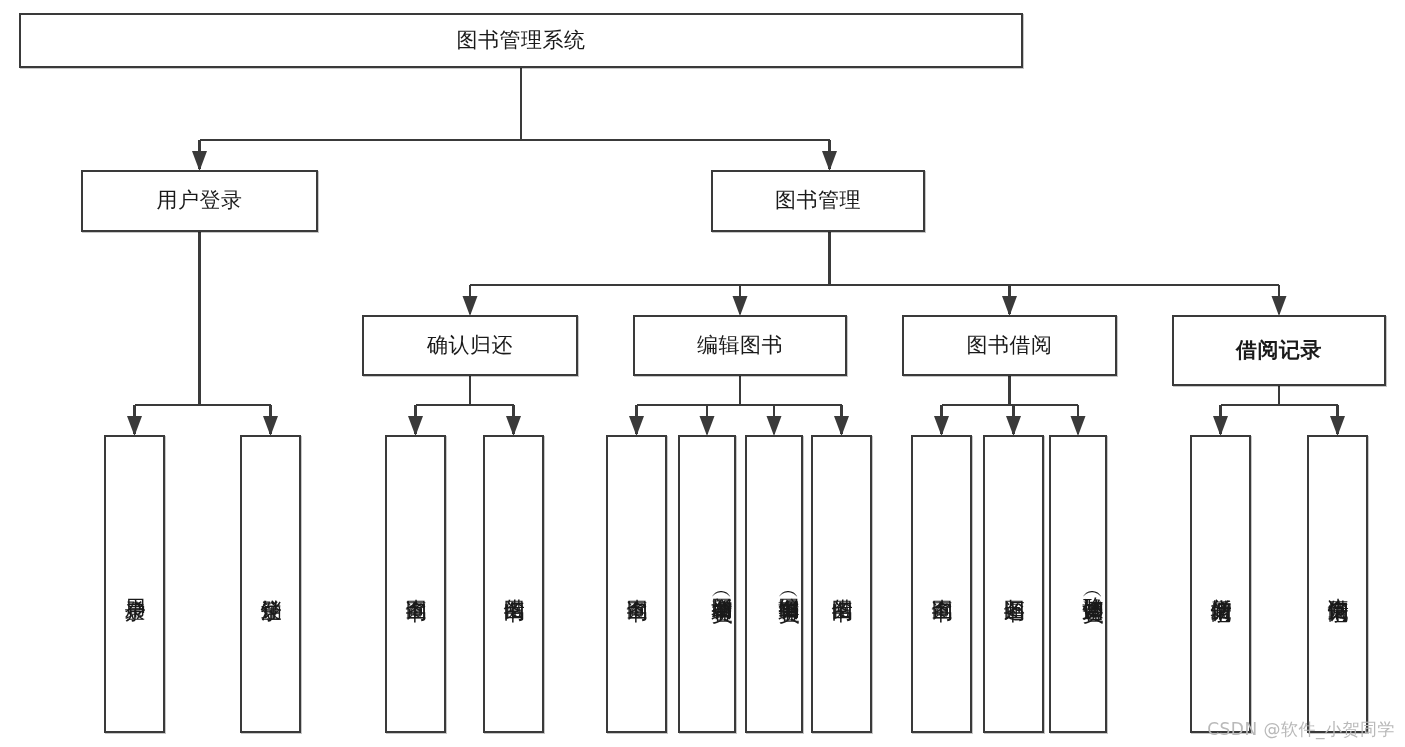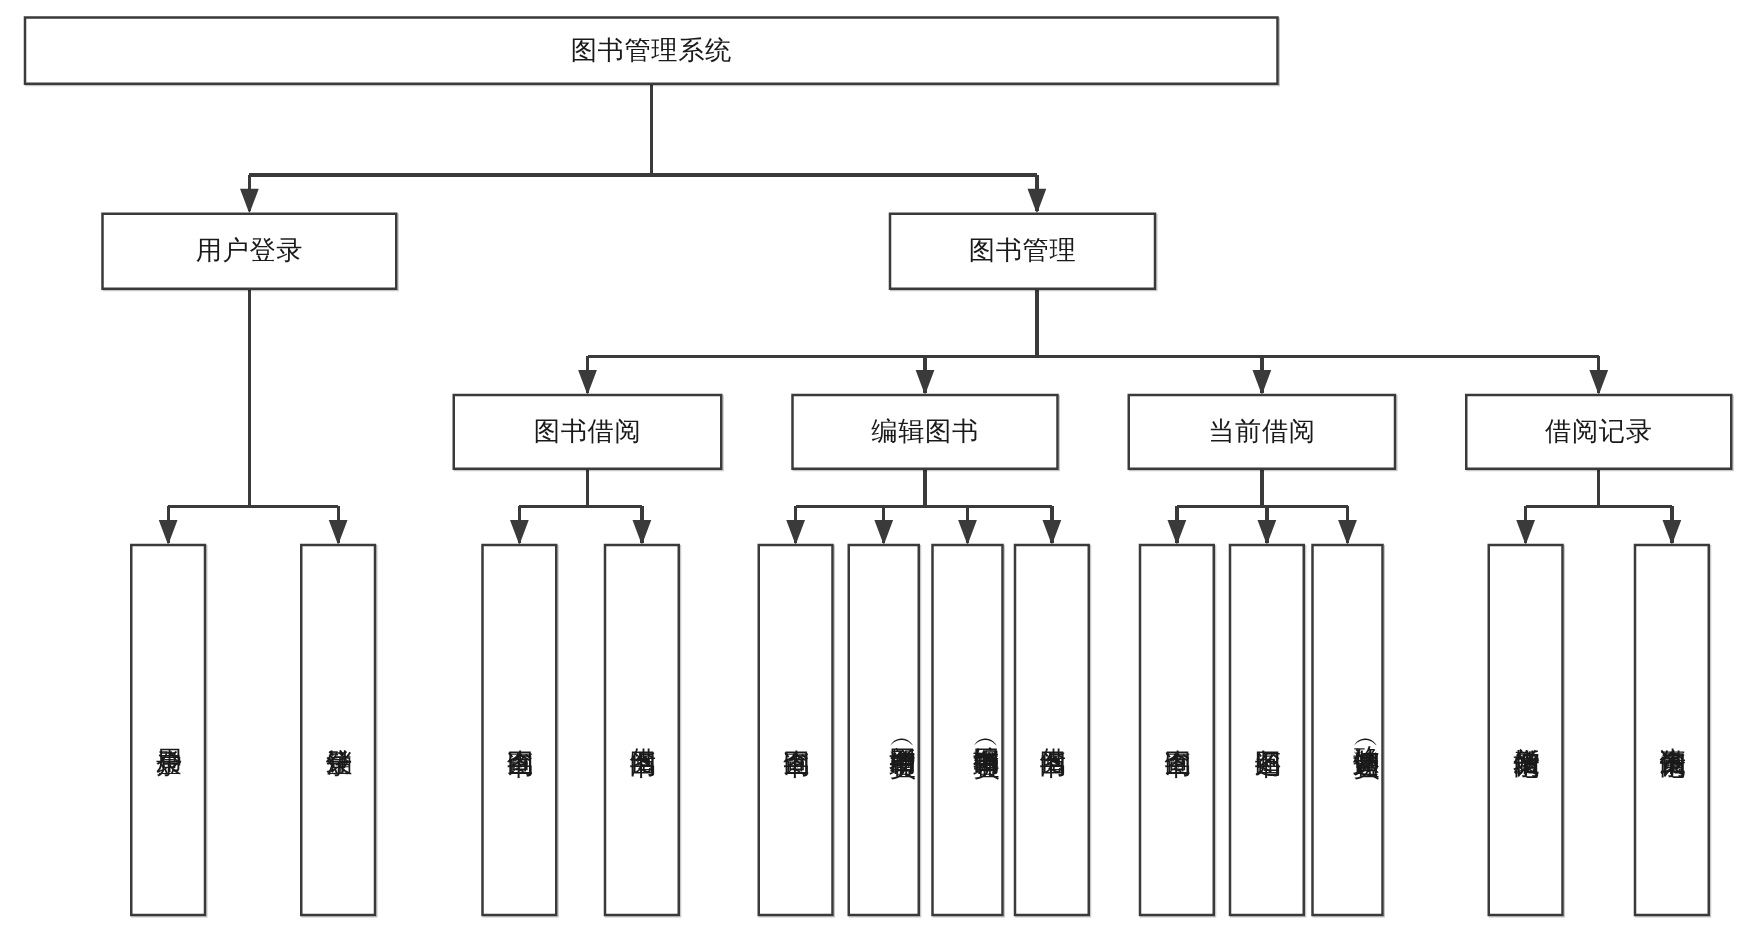--- a/index.html
+++ b/index.html
@@ -141,29 +141,29 @@
       <div class="node-box" style="left: 19px; top: 13px; width: 1004px; height: 55px;">
         <div class="node-label-h">图书管理系统</div>
       </div>
       <div class="node-box" style="left: 81px; top: 170px; width: 237px; height: 62px;">
         <div class="node-label-h">用户登录</div>
       </div>
       <div class="node-box" style="left: 711px; top: 170px; width: 214px; height: 62px;">
         <div class="node-label-h">图书管理</div>
       </div>
       <div class="node-box" style="left: 362px; top: 315px; width: 216px; height: 61px;">
-        <div class="node-label-h">图书借阅</div>
+        <div class="node-label-h">确认归还</div>
       </div>
       <div class="node-box" style="left: 633px; top: 315px; width: 214px; height: 61px;">
         <div class="node-label-h">编辑图书</div>
       </div>
       <div class="node-box" style="left: 902px; top: 315px; width: 215px; height: 61px;">
-        <div class="node-label-h">当前借阅</div>
-      </div>
-      <div class="node-box" style="left: 1172px; top: 315px; width: 214px; height: 61px;">
+        <div class="node-label-h">图书借阅</div>
+      </div>
+      <div class="node-box" style="left: 1172px; top: 315px; width: 214px; height: 71px; font-weight: bold;">
         <div class="node-label-h">借阅记录</div>
       </div>
       <div class="node-box" style="left: 104px; top: 435px; width: 61px; height: 298px;">
         <div class="node-label-v">用户登录</div>
       </div>
       <div class="node-box" style="left: 240px; top: 435px; width: 61px; height: 298px;">
         <div class="node-label-v">注销登录</div>
       </div>
       <div class="node-box" style="left: 385px; top: 435px; width: 61px; height: 298px;">
         <div class="node-label-v">查询图书</div>
@@ -192,13 +192,14 @@
       <div class="node-box" style="left: 1049px; top: 435px; width: 58px; height: 298px;">
         <div class="node-label-v overflow-top">确认归还（管理员）</div>
       </div>
       <div class="node-box" style="left: 1190px; top: 435px; width: 61px; height: 298px;">
         <div class="node-label-v">新增借阅记录</div>
       </div>
       <div class="node-box" style="left: 1307px; top: 435px; width: 61px; height: 298px;">
         <div class="node-label-v">查询借阅记录</div>
       </div>
     </div>
+  <div id="watermark">CSDN @软件_小贺同学</div>
 </div>
 
 </body></html>

